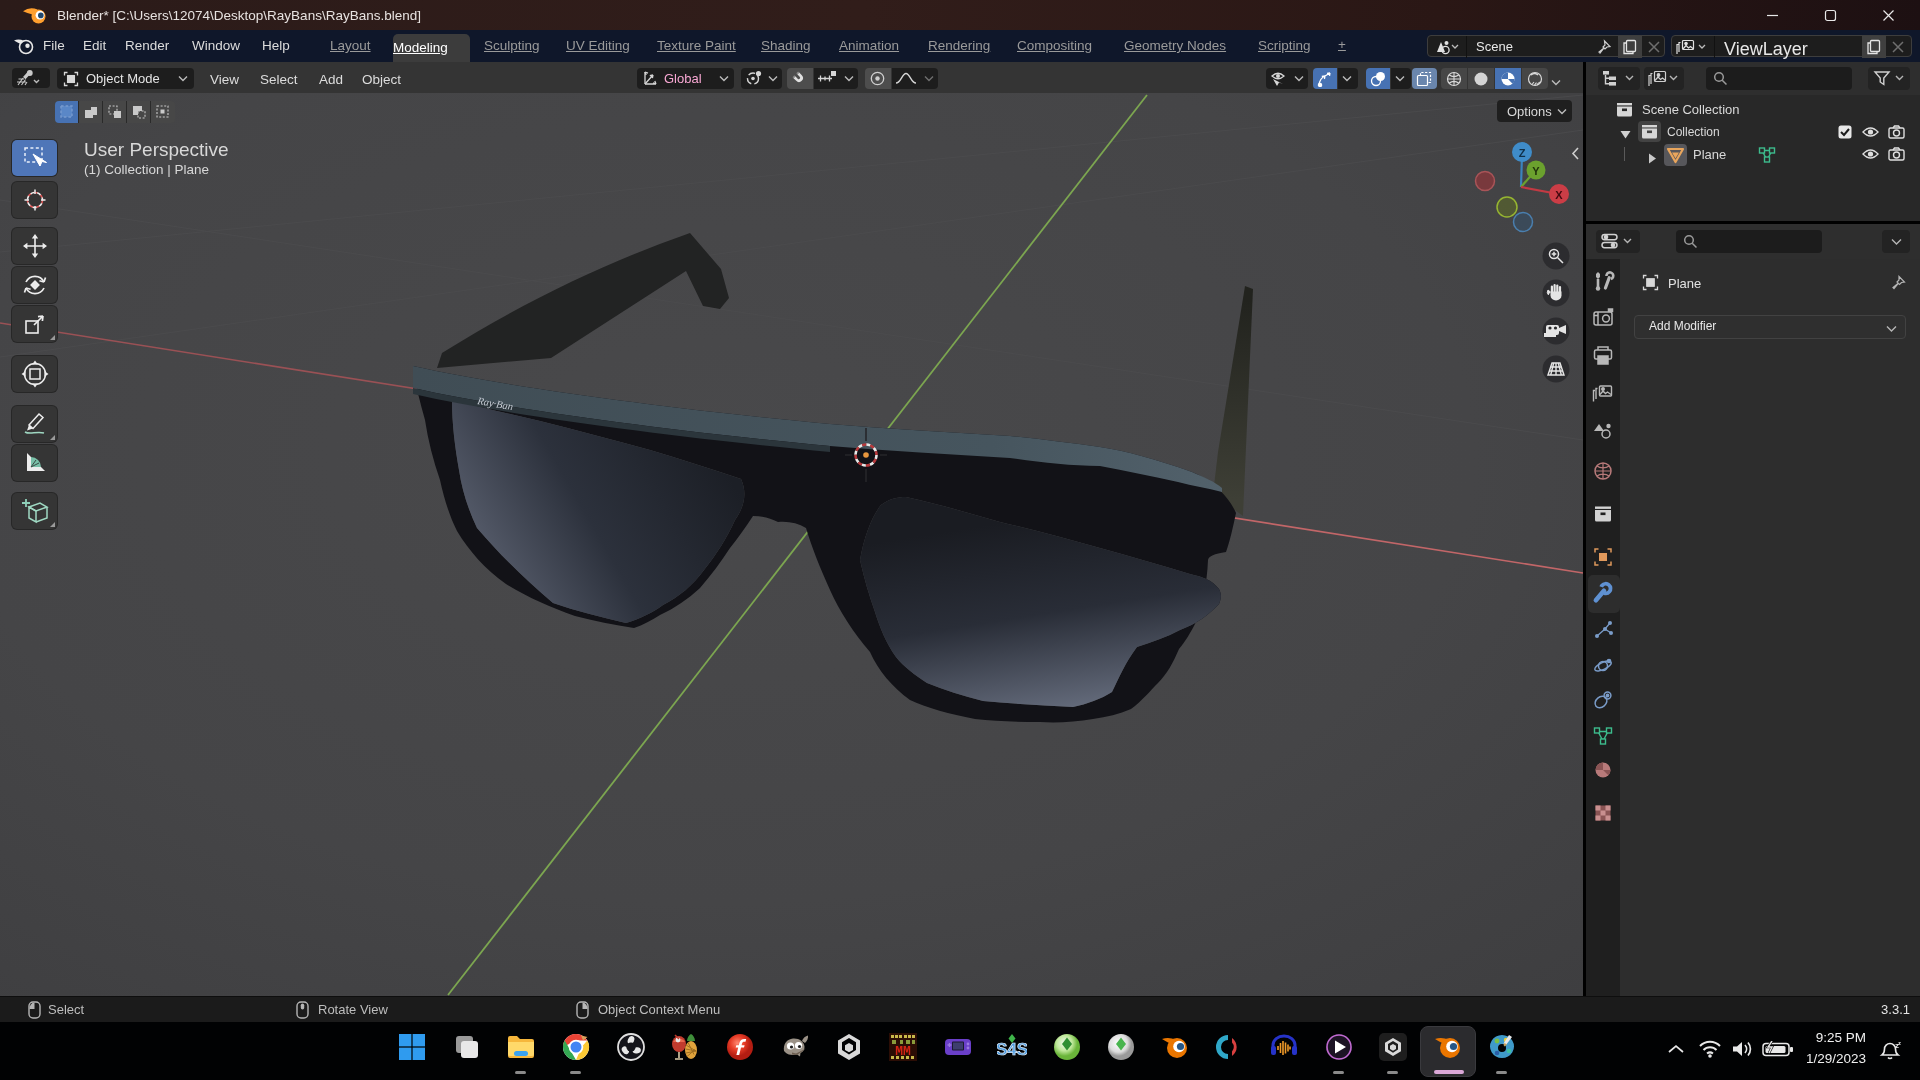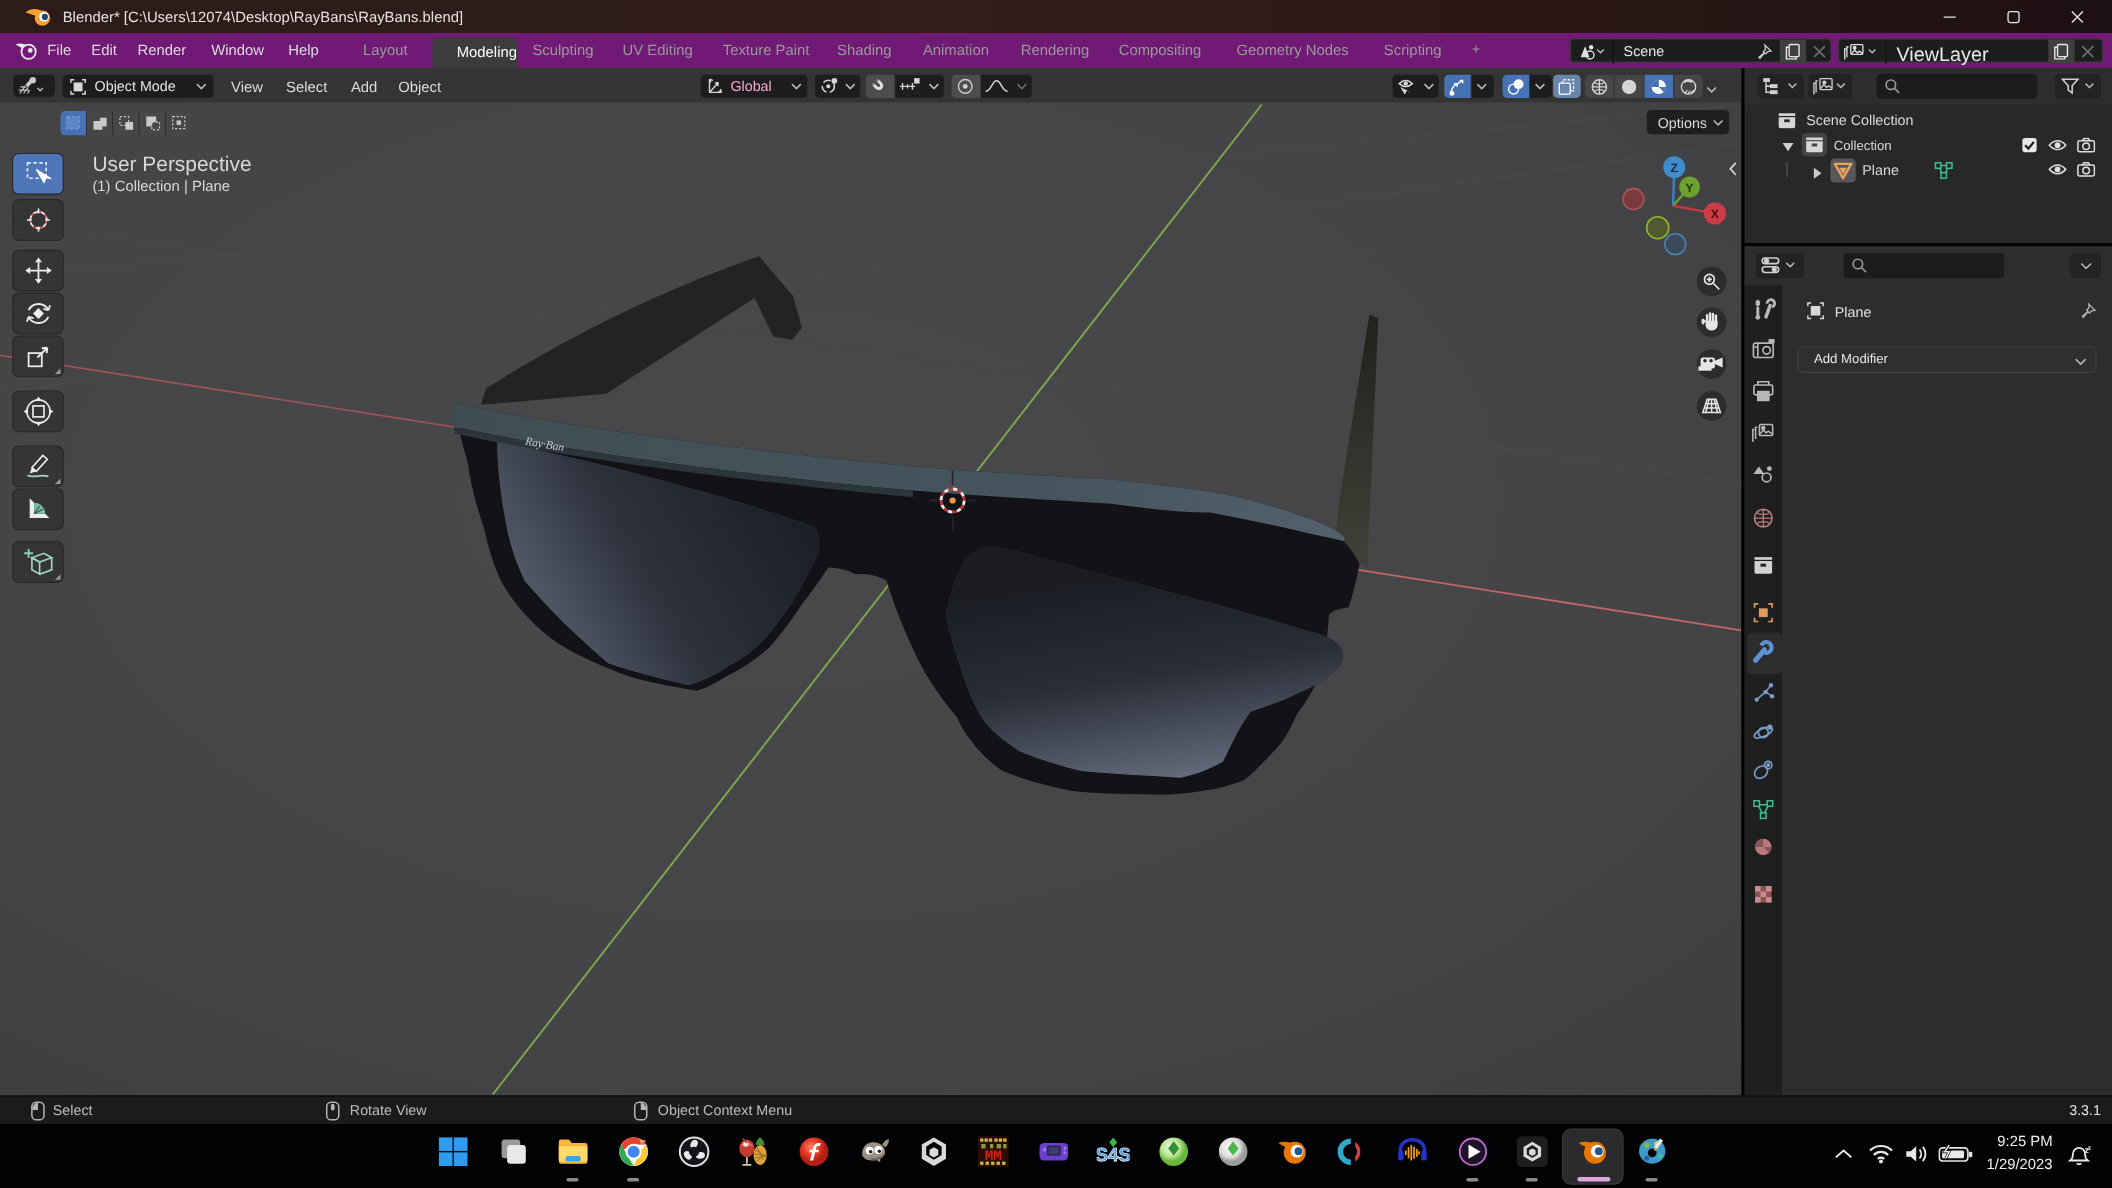--- a/index.html
+++ b/index.html
@@ -5,23 +5,23 @@
   * { margin:0; padding:0; box-sizing:border-box; }
   html,body { width:1920px; height:1080px; overflow:hidden; background:#000; }
   body { font-family:"Liberation Sans", sans-serif; position:relative; }
   .abs { position:absolute; }
   
   #titlebar { left:0; top:0; width:1920px; height:30px;
     background:linear-gradient(90deg,#2b1b19 0%,#311d1a 45%,#2a1715 75%,#1d1012 100%); }
   #title-text { left:57px; top:8px; color:#e7e2e0; font-size:13.5px; }
   .wbtn { top:0; width:46px; height:30px; display:flex; align-items:center; justify-content:center; }
   
-  #topbar { left:0; top:30px; width:1920px; height:32px; background:#701a75; }
+  #topbar { left:0; top:30px; width:1920px; height:32px; background:#0f172a; }
   .mtxt { color:#dcdcdc; font-size:13.5px; }
-  .tab { color:#9a9a9a; font-size:13.5px; }
+  .tab { color:#9a9a9a; font-size:13.5px;text-decoration:underline; }
   .tabactive { background:#3c3c3c; border-radius:5px 5px 0 0; color:#ffffff; }
   
   #viewport { left:0; top:62px; width:1583px; height:934px; background:#3e3e40; overflow:hidden; }
   #vheader { left:0; top:0; width:1583px; height:31px; background:#343434; }
   .wdark { background:#1d1d1d; border-radius:4px; display:flex; align-items:center; }
   
   #outliner { left:1586px; top:62px; width:334px; height:159px; background:#282828; }
   #outliner-header { left:0; top:0; width:334px; height:33px; background:#2e2e2e; }
   #properties { left:1586px; top:224px; width:334px; height:772px; background:#2d2d2d; }
   #prop-header { left:0; top:0; width:334px; height:35px; background:#2e2e2e; }
@@ -71,21 +71,21 @@
     <circle cx="13" cy="11" r="6.5" stroke-width="1.6"></circle>
     <circle cx="14.5" cy="9.8" r="2.2" fill="#e8e8e8" stroke="none"></circle>
     <path d="M1,4.5 Q6,2.5 11,5 L7.5,8 Q4,6 1,4.5Z" fill="#e8e8e8" stroke="none"></path>
     </g>
   </svg>
   <div class="abs mtxt" style="left:43px;top:8px">File</div>
   <div class="abs mtxt" style="left:83px;top:8px">Edit</div>
   <div class="abs mtxt" style="left:125px;top:8px">Render</div>
   <div class="abs mtxt" style="left:192px;top:8px">Window</div>
   <div class="abs mtxt" style="left:262px;top:8px">Help</div>
-  <div class="abs tab tabactive" style="left:393px;top:4px;width:77px;height:28px;text-align:right;line-height:28px">Modeling</div>
+  <div class="abs tab tabactive" style="left:393px;top:4px;width:77px;height:28px;text-align:left;line-height:28px">Modeling</div>
   <div class="abs tab" style="left:330px;top:8px">Layout</div>
   <div class="abs tab" style="left:484px;top:8px">Sculpting</div>
   <div class="abs tab" style="left:566px;top:8px">UV Editing</div>
   <div class="abs tab" style="left:657px;top:8px">Texture Paint</div>
   <div class="abs tab" style="left:761px;top:8px">Shading</div>
   <div class="abs tab" style="left:839px;top:8px">Animation</div>
   <div class="abs tab" style="left:928px;top:8px">Rendering</div>
   <div class="abs tab" style="left:1017px;top:8px">Compositing</div>
   <div class="abs tab" style="left:1124px;top:8px">Geometry Nodes</div>
   <div class="abs tab" style="left:1258px;top:8px">Scripting</div>

